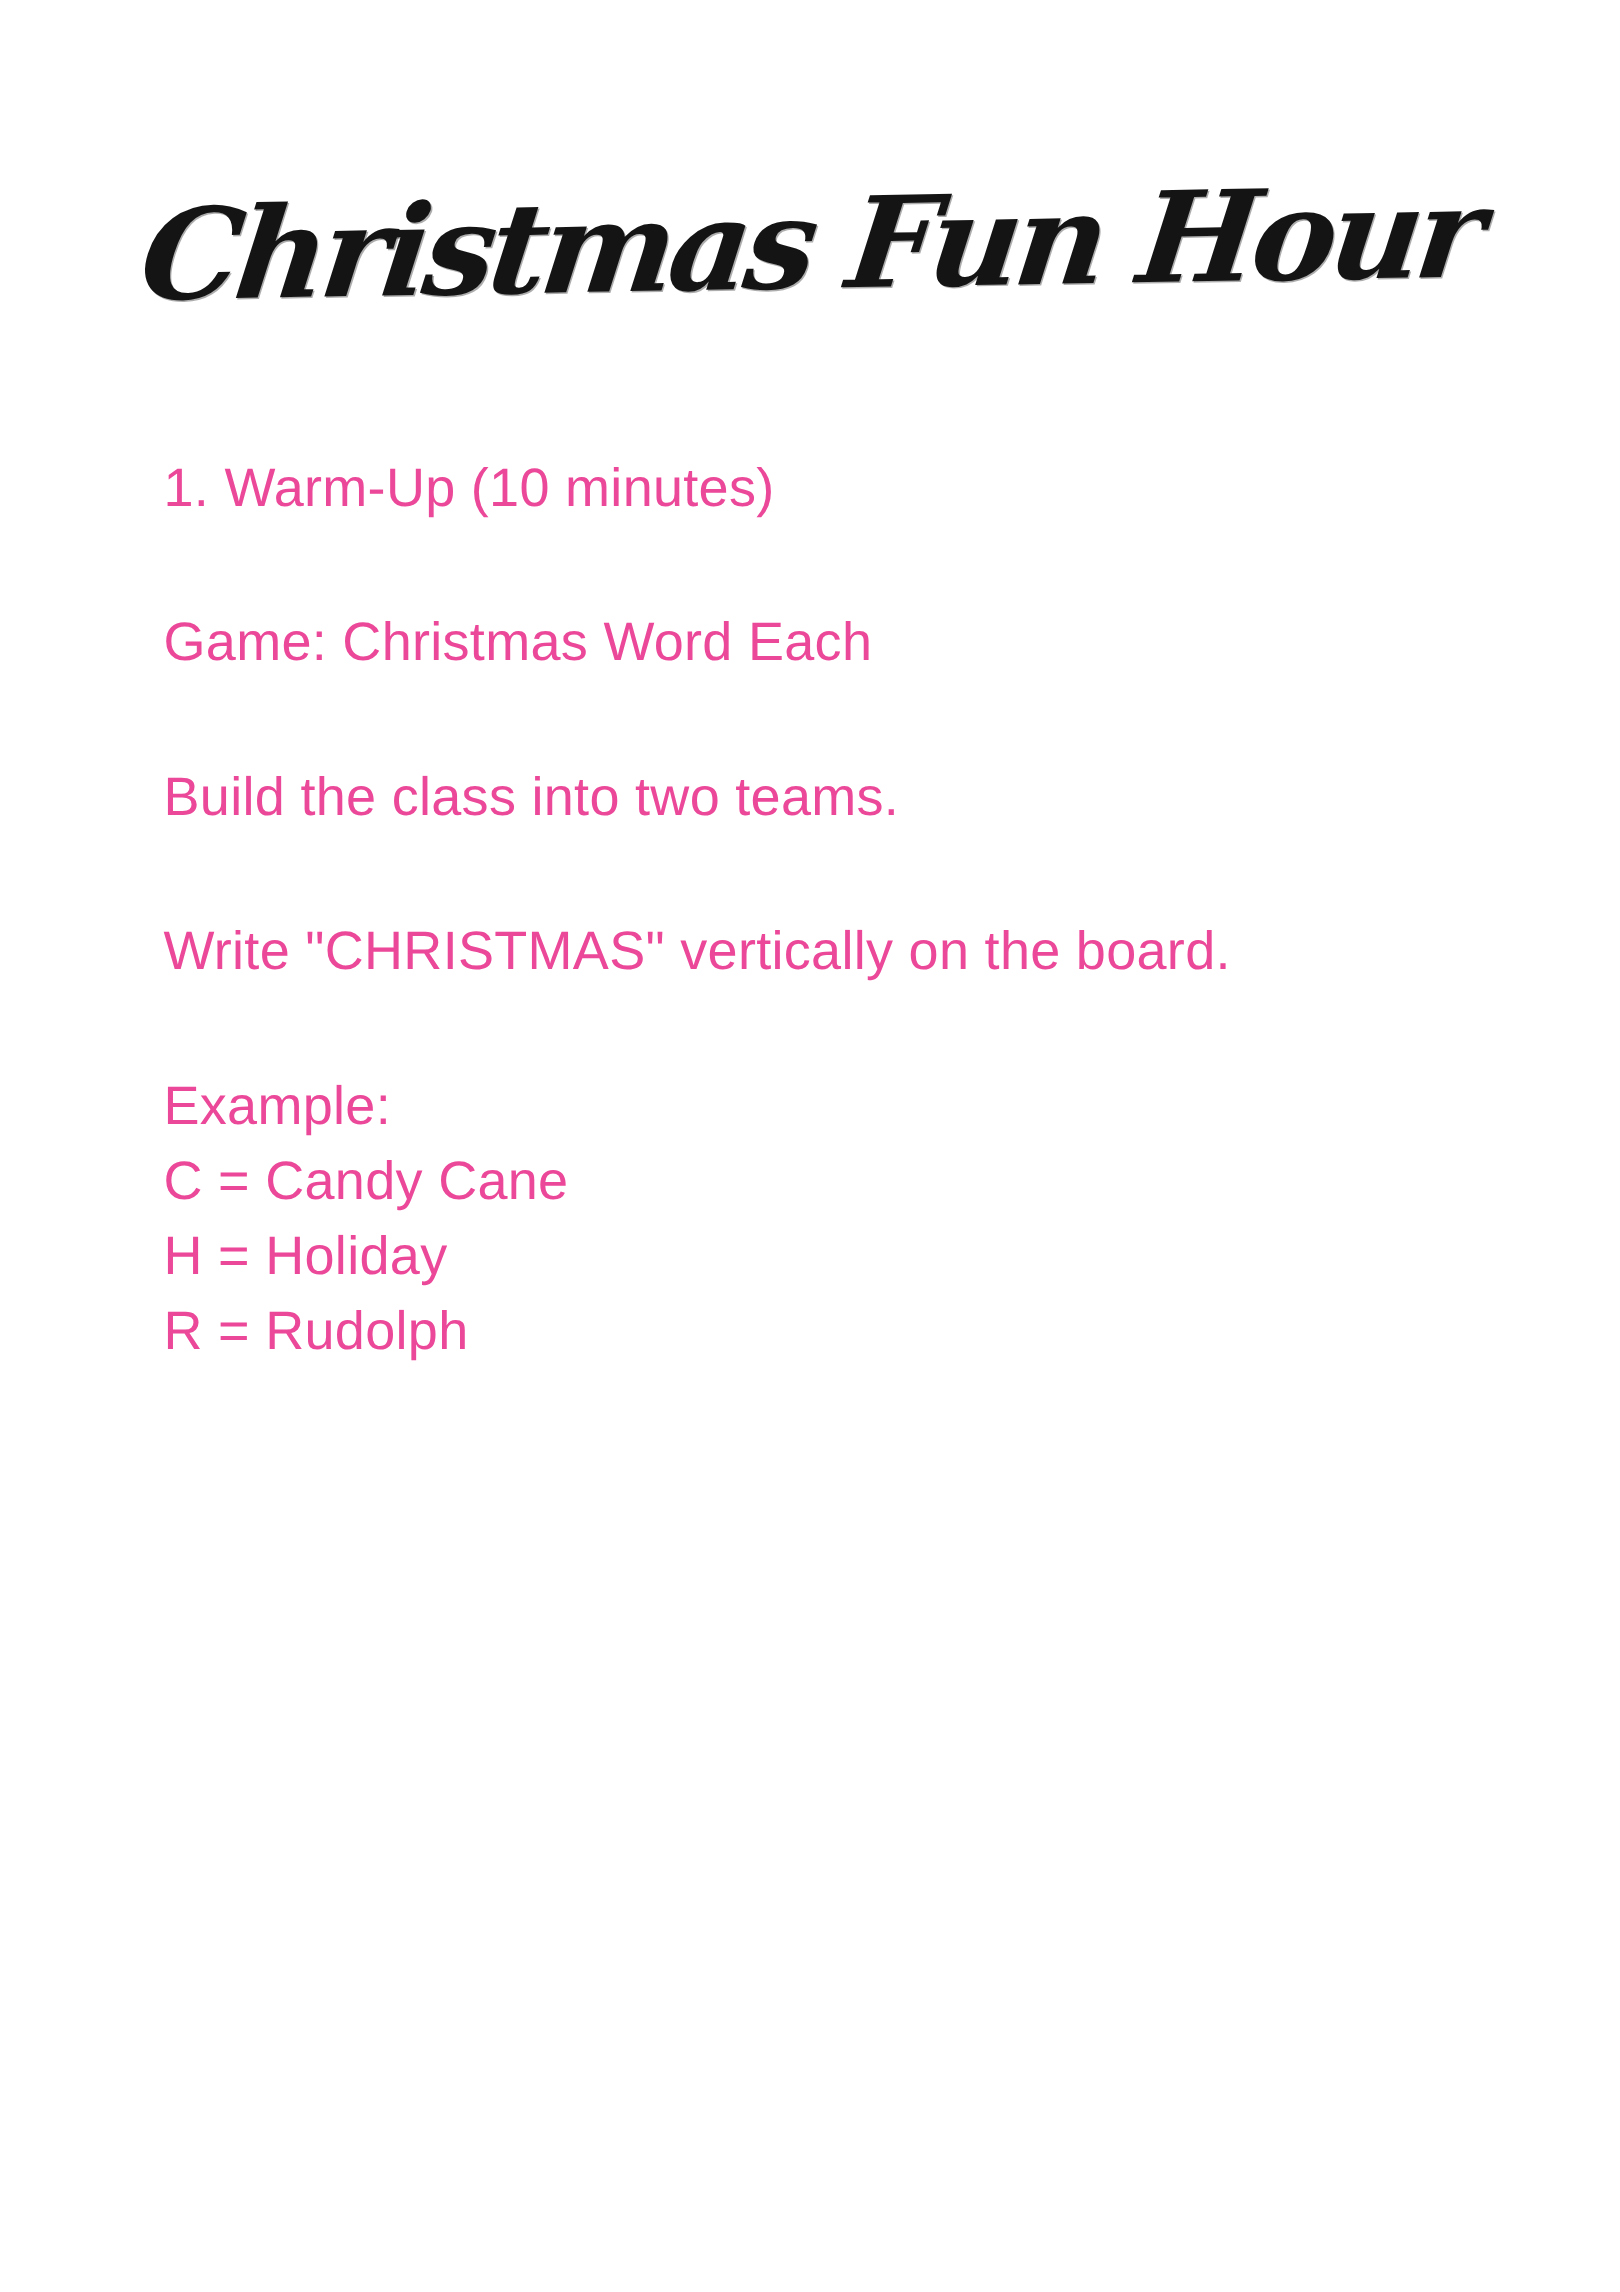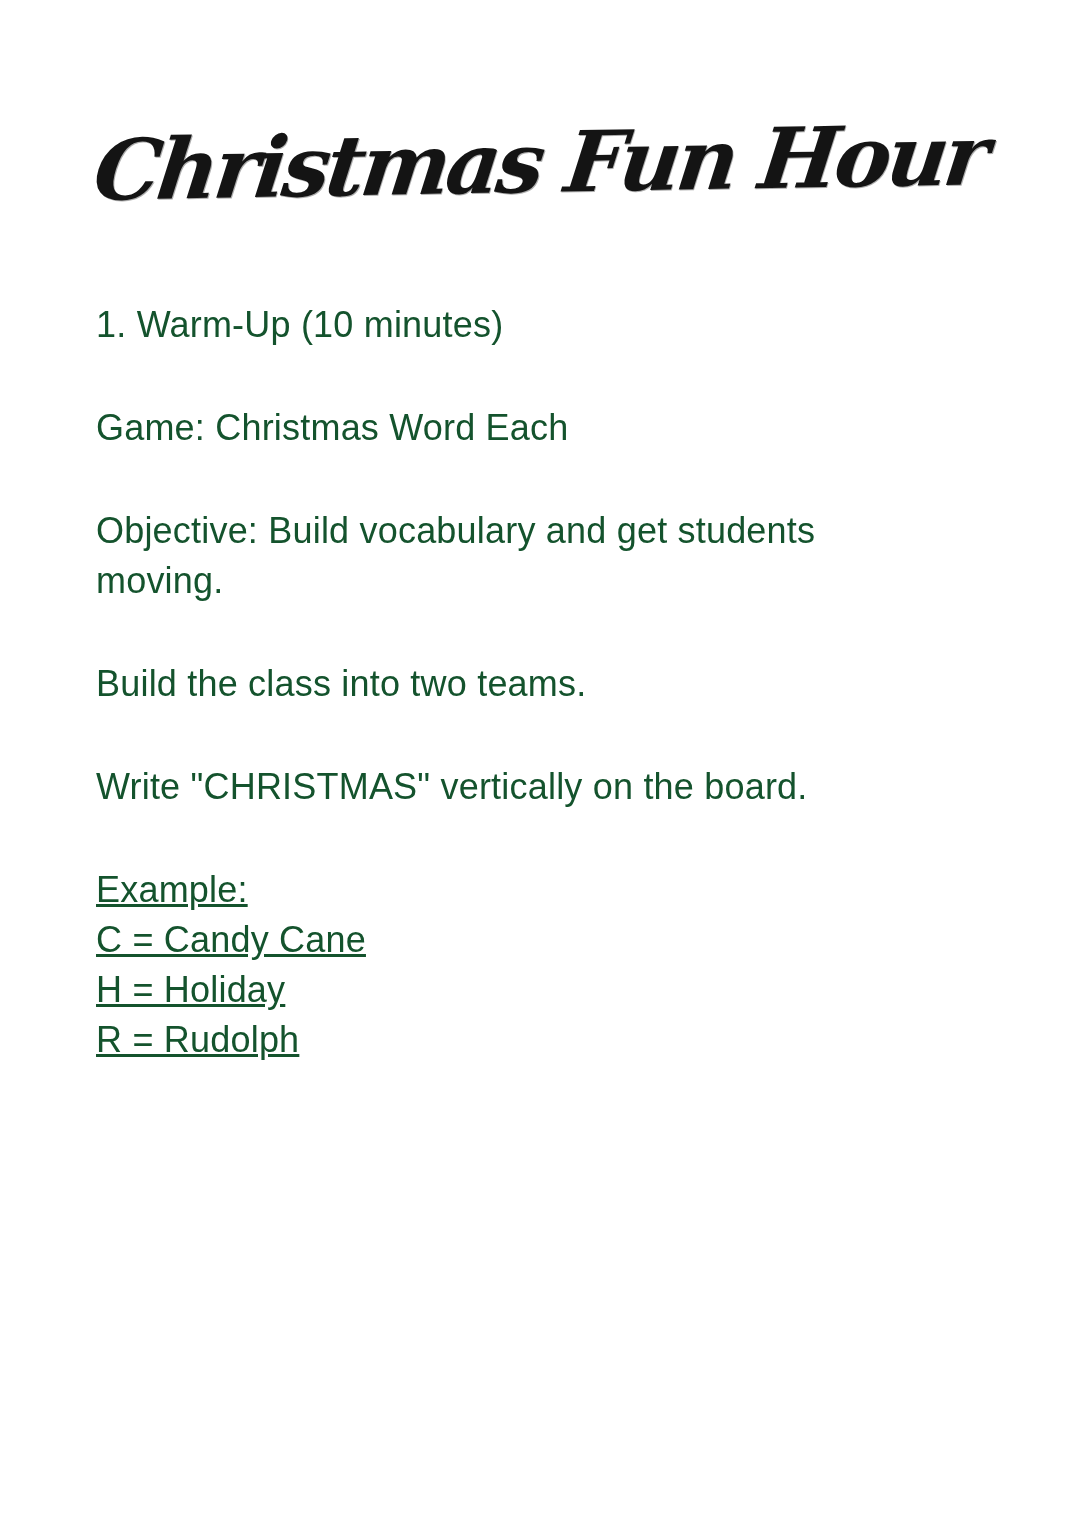--- a/index.html
+++ b/index.html
@@ -39,51 +39,48 @@
     color: #141414;
     transform: skewX(-8deg) rotate(-1deg);
     white-space: nowrap;
     text-shadow: 1px 1px 0 rgba(20,20,20,0.35);
   }
 
   
   .content {
     position: absolute;
     top: 300px;
-    left: 96px;
+    left: 109px;
     width: 880px;
-    color: #14532d;
+    color: #ec4899;
     font-size: 36px;
     line-height: 50px;
     letter-spacing: 0.2px;
   }
   .content p {
     white-space: pre-line;       
     margin: 0 0 53px 0;
   }
   .content p.gap-large {
-    text-decoration: underline;
   }
 </style>
 </head>
 <body>
 
 <div class="page">
 
   <div class="title-wrap">
     <div class="doc-title">Christmas Fun Hour</div>
   </div>
 
   <div class="content">
     <p>1. Warm-Up (10 minutes)</p>
 
     <p>Game: Christmas Word Each</p>
 
-    <p>Objective: Build vocabulary and get students
-moving.</p>
 
     <p>Build the class into two teams.</p>
 
     <p>Write "CHRISTMAS" vertically on the board.</p>
 
 
     <p class="gap-large">Example:
 C = Candy Cane
 H = Holiday
 R = Rudolph</p>

